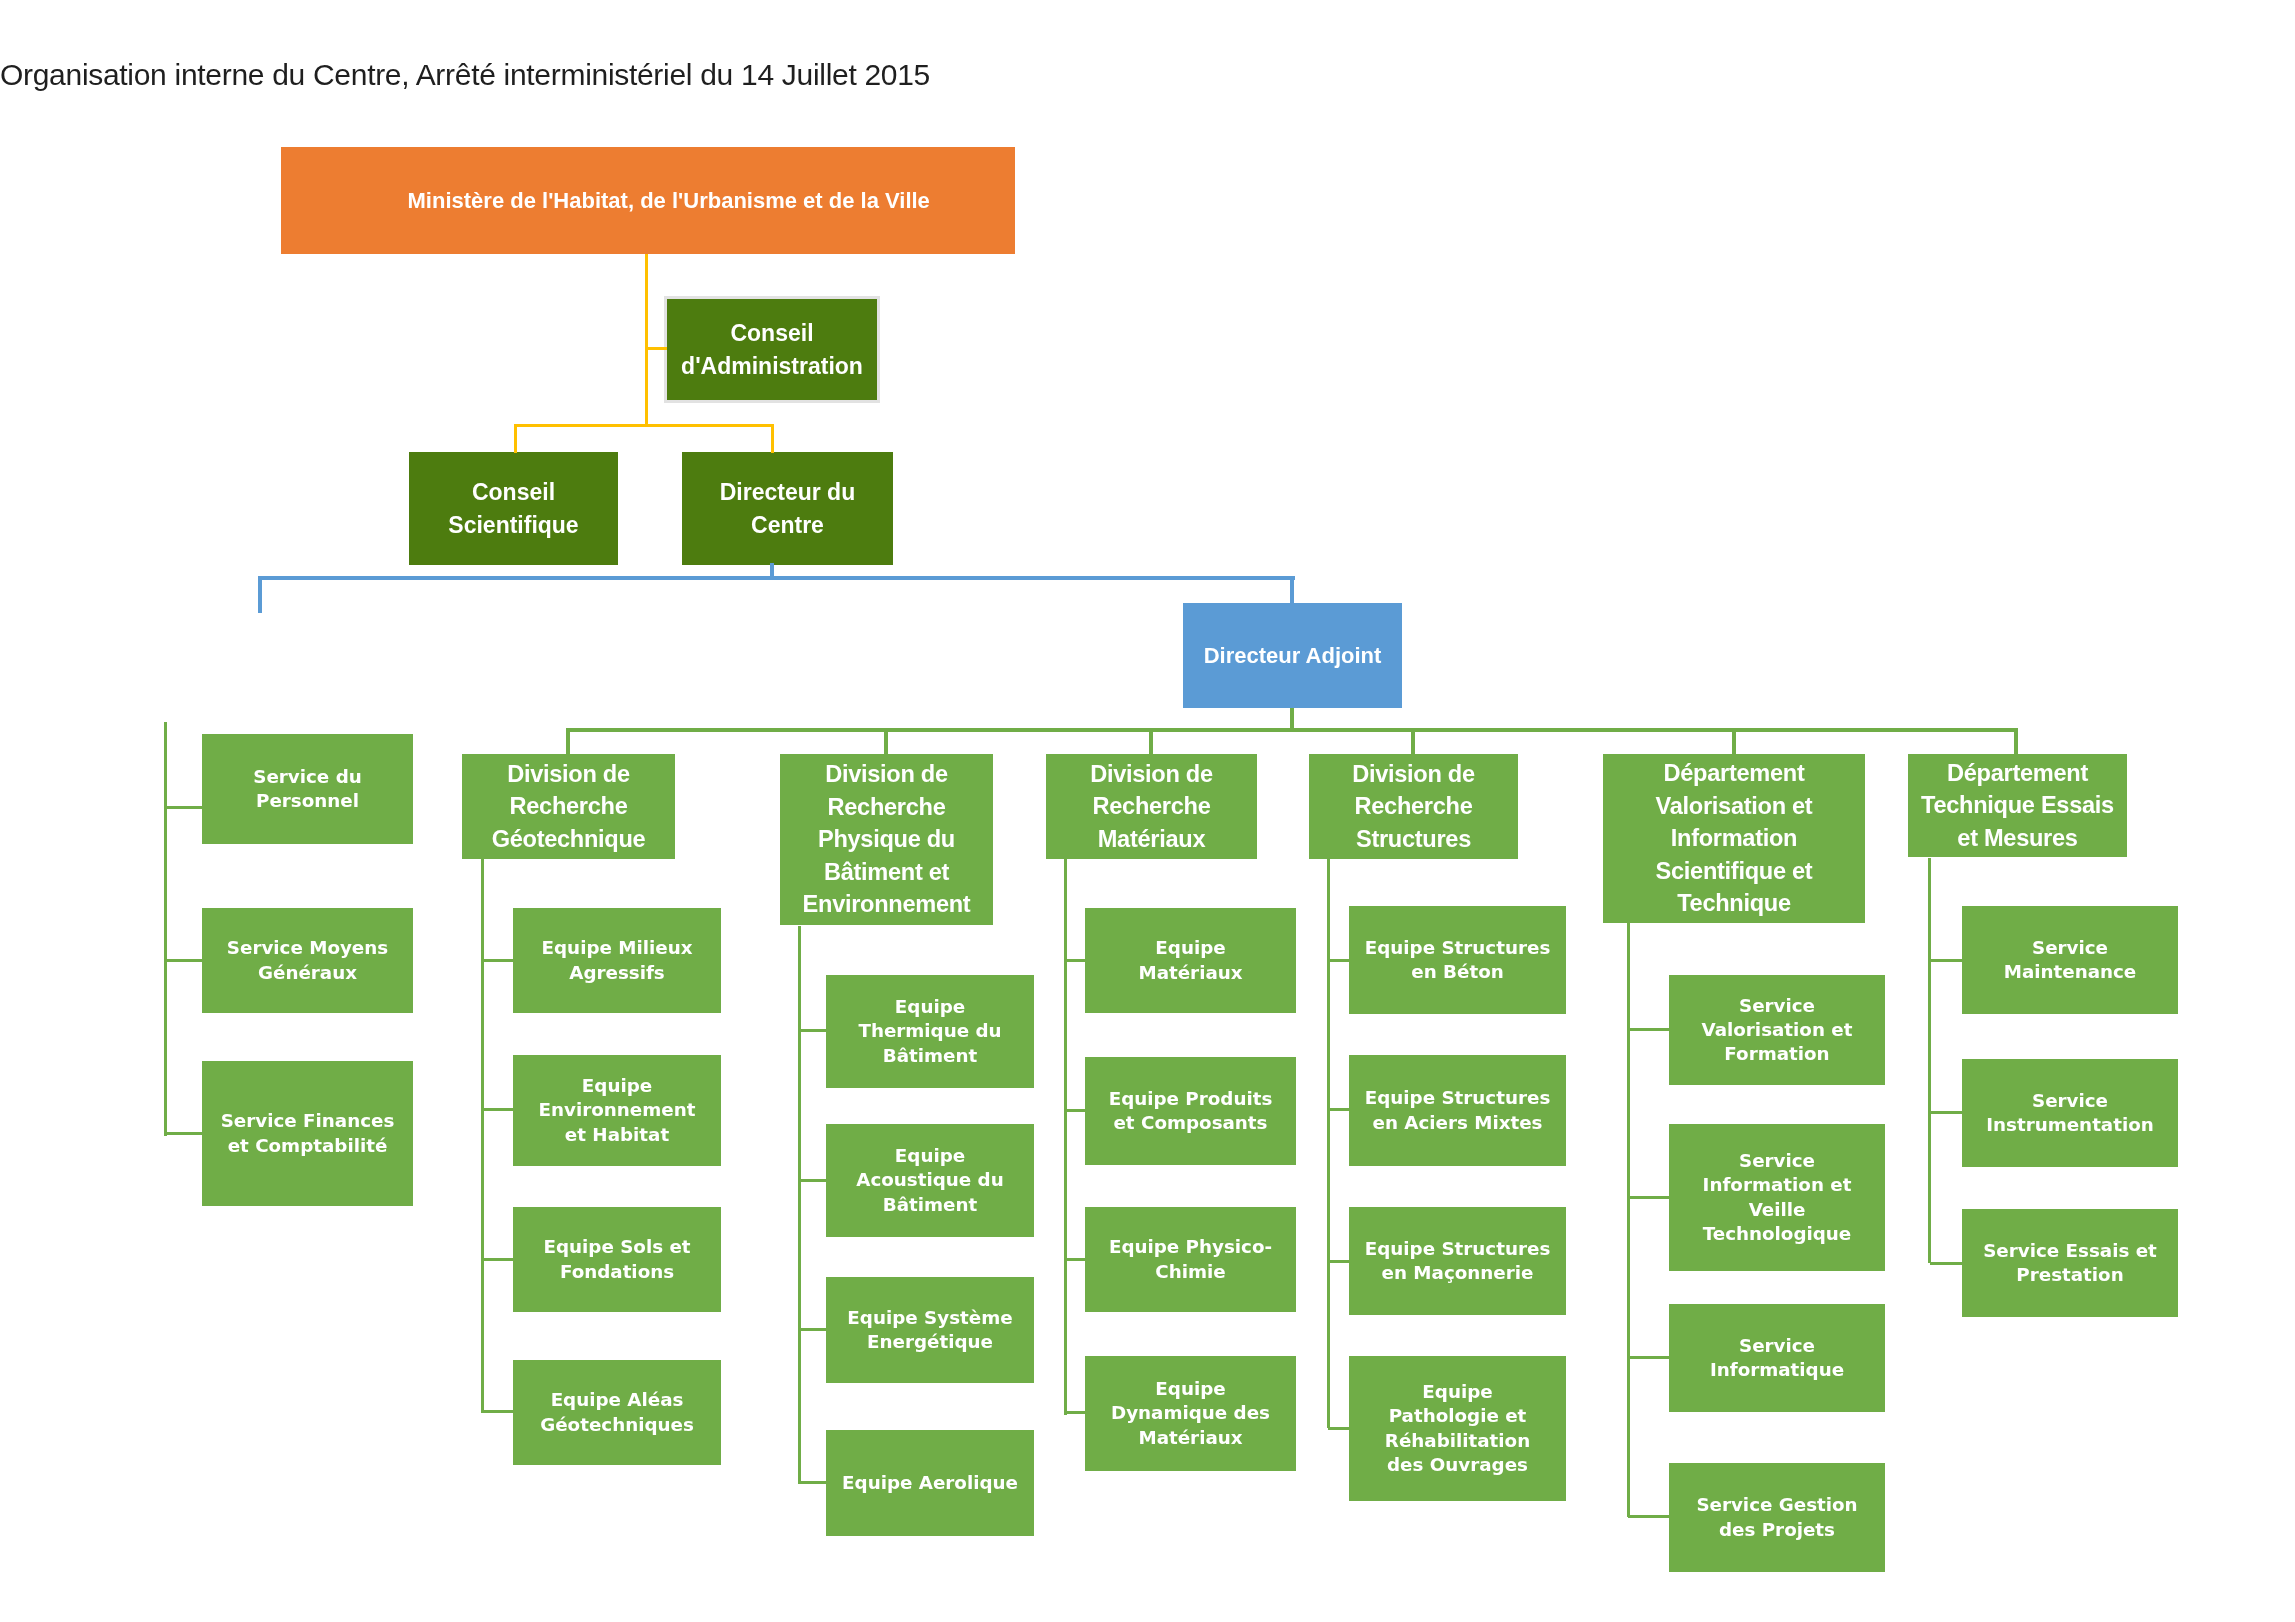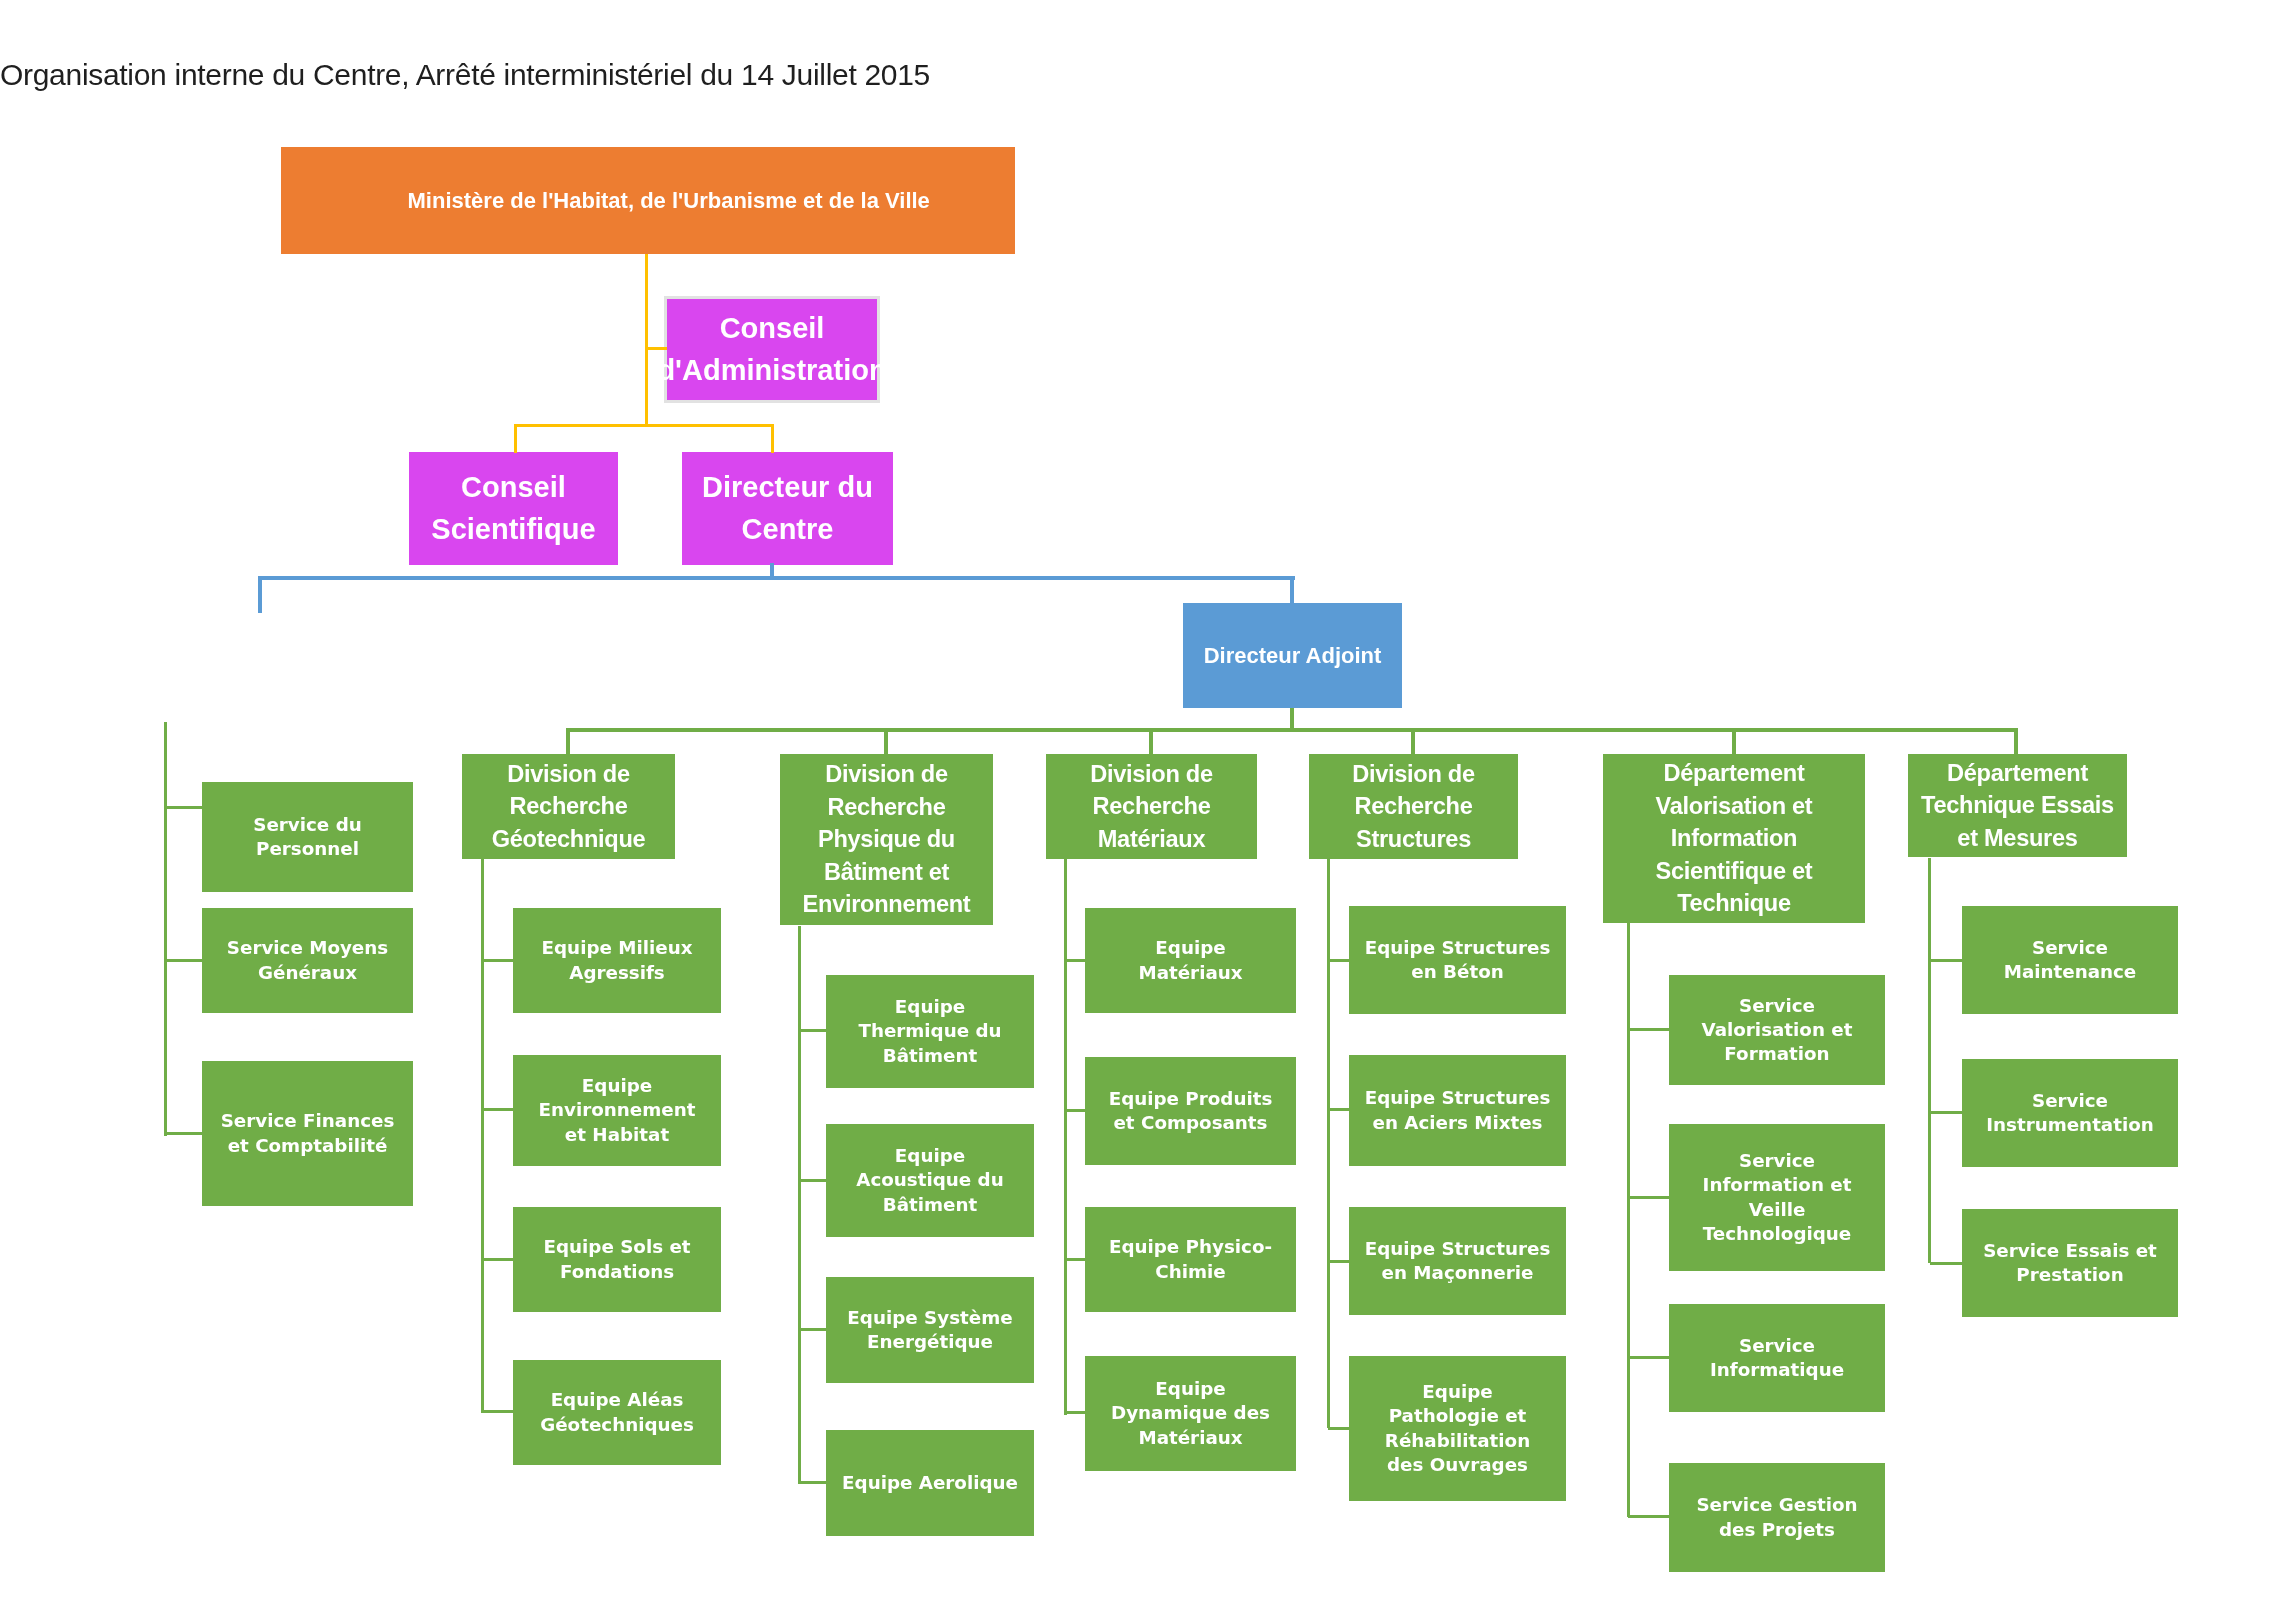--- a/index.html
+++ b/index.html
@@ -4,21 +4,21 @@
 <style>
   html,body{margin:0;padding:0;background:#fff;}
   .canvas{position:relative;width:2295px;height:1622px;background:#ffffff;
           font-family:"Liberation Sans",sans-serif;overflow:hidden;}
   .title{position:absolute;left:0;top:58px;width:100%;text-align:left;
          font-size:30px;color:#1f1f1f;letter-spacing:-0.3px;}
   .node{position:absolute;display:flex;align-items:center;justify-content:center;
         text-align:center;color:#ffffff;font-weight:bold;white-space:pre-line;
         box-sizing:border-box;padding:2.6px;}
   .orange{background:#ED7D31;font-size:22px;line-height:1.35;padding-left:44px;}
-  .yellow{background:#d946ef;font-size:29px;line-height:1.42;}
+  .yellow{background:#4d7c0f;font-size:23px;line-height:1.42;}
   .blue{background:#5B9BD5;font-size:22px;line-height:1.42;}
   .ghead{background:#70AD47;font-size:23.6px;line-height:1.38;letter-spacing:-0.3px;}
   .gchild{background:#70AD47;font-family:"DejaVu Sans",sans-serif;
           font-size:18.3px;line-height:1.32;}
   .bordered{border:3.9px solid #E2E2E2;}
   .line{position:absolute;}
   .ly{background:#FFC000;}
   .lb{background:#5B9BD5;}
   .lg{background:#70AD47;}
 </style>
@@ -31,21 +31,21 @@
 
   <div class="node orange" style="left:281px;top:147px;width:734px;height:107px;">Ministère de l'Habitat, de l'Urbanisme et de la Ville</div>
   <div class="node yellow bordered" style="left:664px;top:296px;width:216px;height:107px;">Conseil
 d'Administration</div>
   <div class="node yellow" style="left:409px;top:452px;width:209px;height:113px;">Conseil
 Scientifique</div>
   <div class="node yellow" style="left:682px;top:452px;width:211px;height:113px;">Directeur du
 Centre</div>
   <div class="node blue" style="left:1183px;top:603px;width:219px;height:105px;">Directeur Adjoint</div>
 
-  <div class="node gchild" style="left:202px;top:782px;width:211px;height:110px;">Service du
+  <div class="node gchild" style="left:202px;top:734px;width:211px;height:110px;">Service du
 Personnel</div>
   <div class="node gchild" style="left:202px;top:908px;width:211px;height:105px;">Service Moyens
 Généraux</div>
   <div class="node gchild" style="left:202px;top:1061px;width:211px;height:145px;">Service Finances
 et Comptabilité</div>
 
   <div class="node ghead" style="left:462px;top:754px;width:213px;height:105px;">Division de
 Recherche
 Géotechnique</div>
   <div class="node ghead" style="left:780px;top:754px;width:213px;height:171px;">Division de

